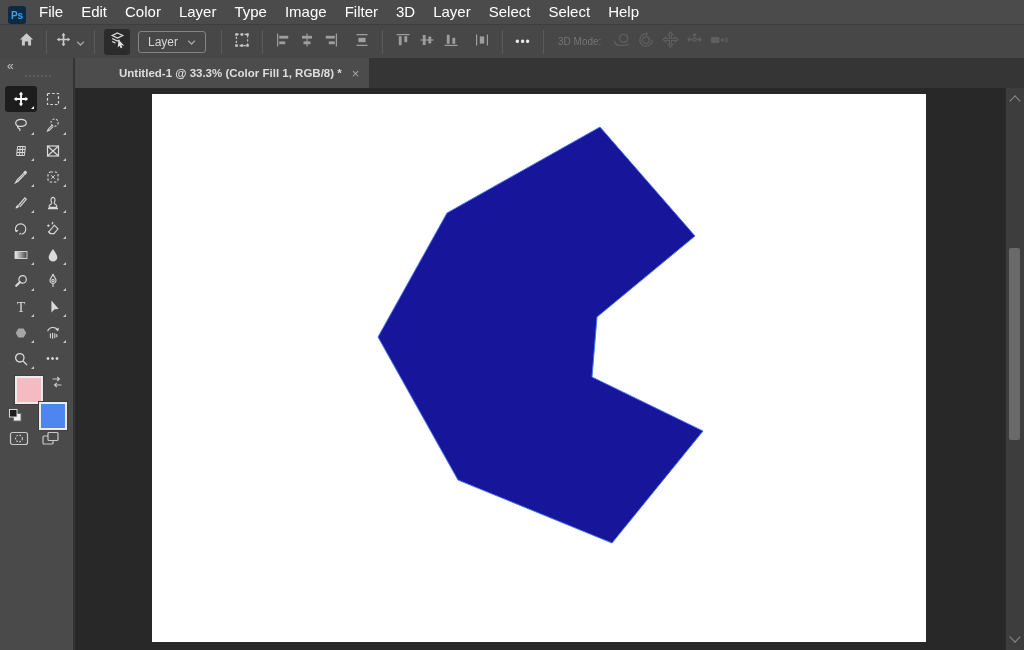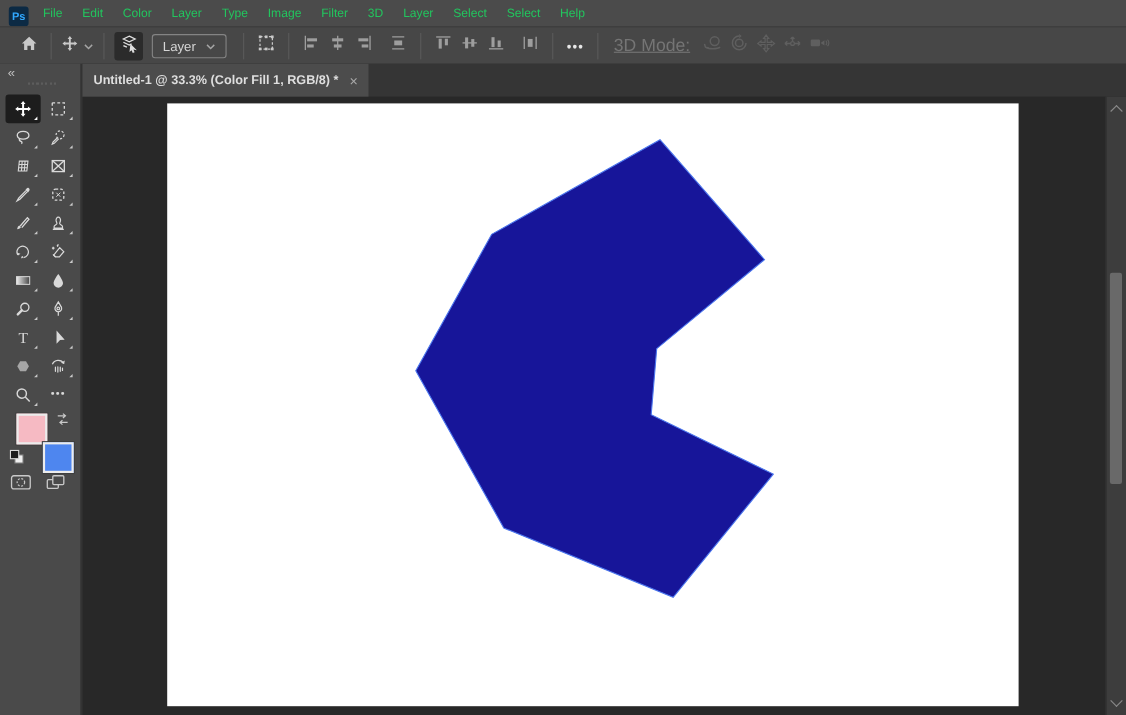--- a/index.html
+++ b/index.html
@@ -1,29 +1,29 @@
 <!DOCTYPE html>
 <html><head>
 <meta charset="utf-8">
 <style>
   html,body{margin:0;padding:0;background:#1b1b1b;font-family:"Liberation Sans","DejaVu Sans",sans-serif;}
   .app{position:relative;width:1024px;height:650px;overflow:hidden;background:#282828;user-select:none;}
 
   
   .menubar{position:absolute;left:0;top:0;width:1024px;height:24px;background:#4b4b4b;display:flex;align-items:flex-end;padding-left:8px;box-sizing:border-box;}
   .ps-logo{width:18px;height:18px;border-radius:3px;background:#0c2a44;color:#31a8ff;font-size:10px;font-weight:bold;display:flex;align-items:center;justify-content:center;margin-right:4px;flex:0 0 auto;}
-  .menu-item{color:#22c55e;font-size:11px;padding:0 9px;line-height:24px;white-space:nowrap;cursor:default;}
+  .menu-item{color:#ffffff;font-size:15px;padding:0 9px;line-height:24px;white-space:nowrap;cursor:default;}
 
   
   .optionsbar{position:absolute;left:0;top:24px;width:1024px;height:34px;background:#474747;border-top:1px solid #3e3e3e;box-sizing:border-box;display:flex;align-items:center;padding-left:14px;}
   .obtn{display:flex;align-items:center;justify-content:center;height:26px;min-width:22px;border-radius:3px;margin:0 1px;}
   .obtn.pressed{background:#2b2b2b;}
   .sep{width:1px;height:24px;background:#5a5a5a;margin:0 8px;flex:0 0 auto;}
   .dropdown{display:flex;align-items:center;gap:9px;border:1px solid #848484;border-radius:3px;height:20px;padding:0 9px;color:#d6d6d6;font-size:12px;margin:0 7px;}
-  .o3dlabel{color:#757575;font-size:16px;margin:0 9px 0 6px;white-space:nowrap;text-decoration:underline;}
+  .o3dlabel{color:#757575;font-size:10px;margin:0 9px 0 6px;white-space:nowrap;}
   .dots{color:#e8e8e8;font-size:10px;letter-spacing:1px;line-height:1;}
 
   
   .toolpanel{position:absolute;left:0;top:58px;width:75px;height:592px;background:#4a4a4a;border-right:2px solid #333;box-sizing:border-box;}
   .collapse{position:absolute;left:7px;top:2px;color:#c2c2c2;font-size:12px;letter-spacing:1px;line-height:12px;}
   .gripdots{position:absolute;left:25px;top:17px;width:26px;height:2px;background:repeating-linear-gradient(90deg,#5d5d5d 0 2px,rgba(0,0,0,0) 2px 4px);}
   .tools{position:absolute;left:5px;top:28px;display:grid;grid-template-columns:32px 32px;grid-auto-rows:26px;}
   .tool{position:relative;display:flex;align-items:center;justify-content:center;border-radius:3px;}
   .tool::after{content:"";position:absolute;right:3px;bottom:3px;border-left:3px solid rgba(0,0,0,0);border-bottom:3px solid #c9c9c9;width:0;height:0;}
   .tool.active{background:#1d1d1d;}
@@ -33,21 +33,21 @@
   .swatches{position:absolute;left:0;top:316px;width:75px;height:56px;}
   .fg-swatch{position:absolute;left:15px;top:2px;width:24px;height:24px;border:2px solid #ececec;box-shadow:0 0 0 1px #3f3f3f;}
   .bg-swatch{position:absolute;left:39px;top:28px;width:24px;height:24px;border:2px solid #ececec;box-shadow:0 0 0 1px #3f3f3f;}
   .swap-ic{position:absolute;left:50px;top:0;}
   .mini-ic{position:absolute;left:8px;top:34px;}
   .panelbtns{position:absolute;left:9px;top:372px;display:flex;gap:12px;align-items:center;}
 
   
   .tabbar{position:absolute;left:75px;top:58px;width:949px;height:30px;background:#353535;display:flex;}
   .tab{display:flex;align-items:center;background:#4c4c4c;height:30px;padding:0 10px;}
-  .tab-title{color:#dedede;font-size:11.5px;font-weight:700;white-space:nowrap;}
+  .tab-title{color:#dedede;font-size:11.5px;font-weight:700;white-space:nowrap;margin-left:34px;}
   .tab-close{color:#a8a8a8;font-size:13px;margin-left:10px;line-height:1;}
   .pasteboard{position:absolute;left:75px;top:88px;width:930px;height:562px;background:#282828;}
   .canvas{position:absolute;left:77px;top:6px;width:774px;height:548px;background:#fff;}
   .canvas svg{display:block;}
 
   
   .scrollbar{position:absolute;left:1005px;top:88px;width:19px;height:562px;background:#3d3d3d;border-left:1px solid #2d2d2d;box-sizing:border-box;}
   .sb-thumb{position:absolute;left:3px;top:160px;width:11px;height:192px;background:#696969;border-radius:2px;}
   .chev{position:absolute;left:5px;width:7px;height:7px;border-right:1.6px solid #8a8a8a;border-bottom:1.6px solid #8a8a8a;}
   .chev.up{top:9px;transform:rotate(-135deg);}

